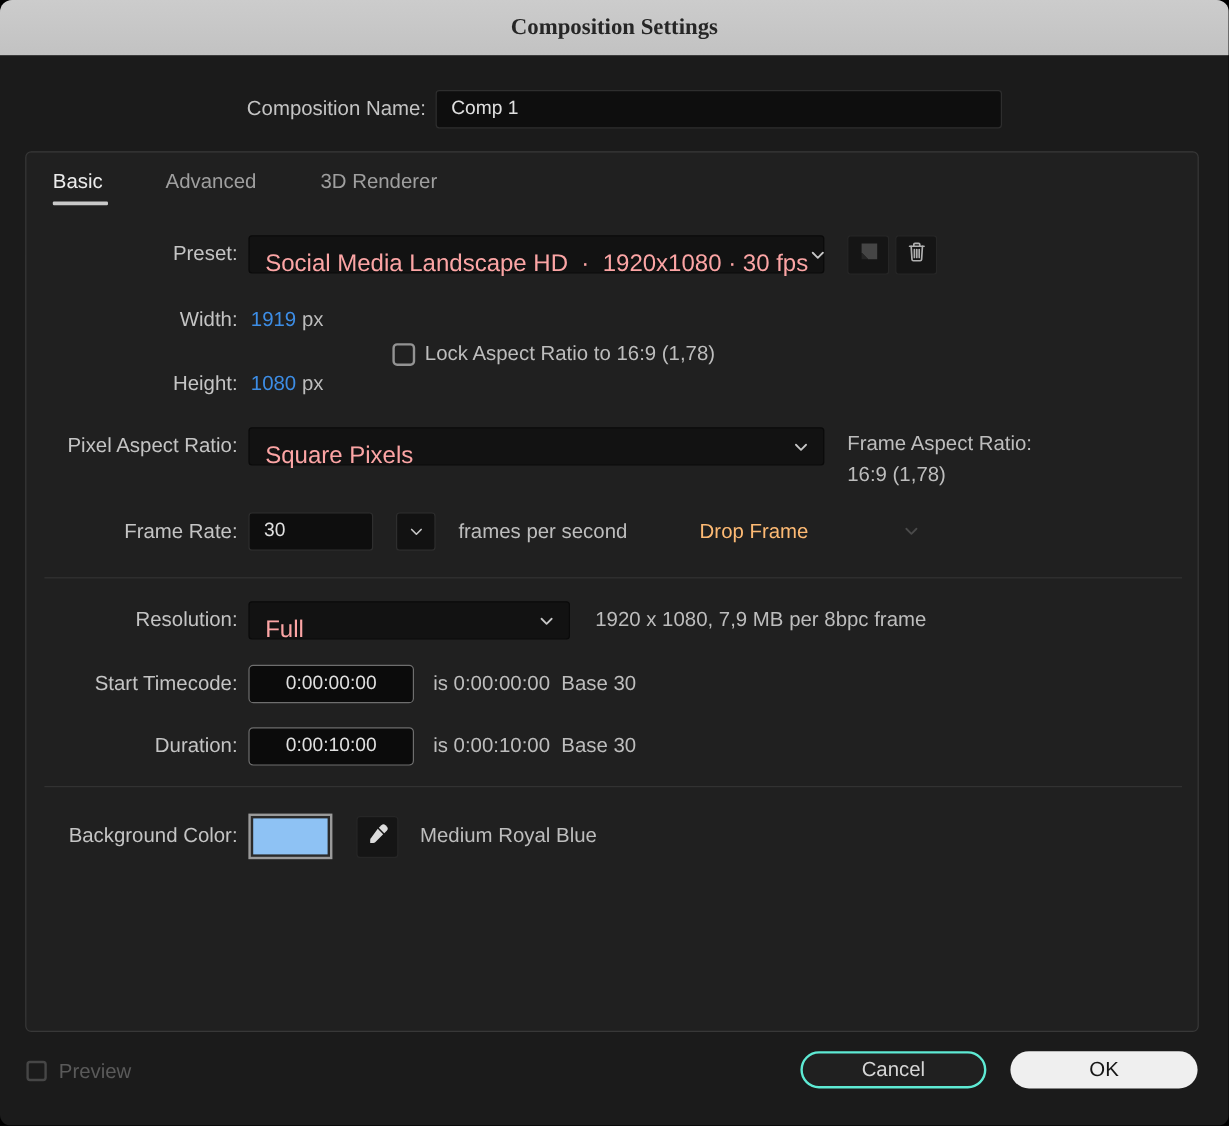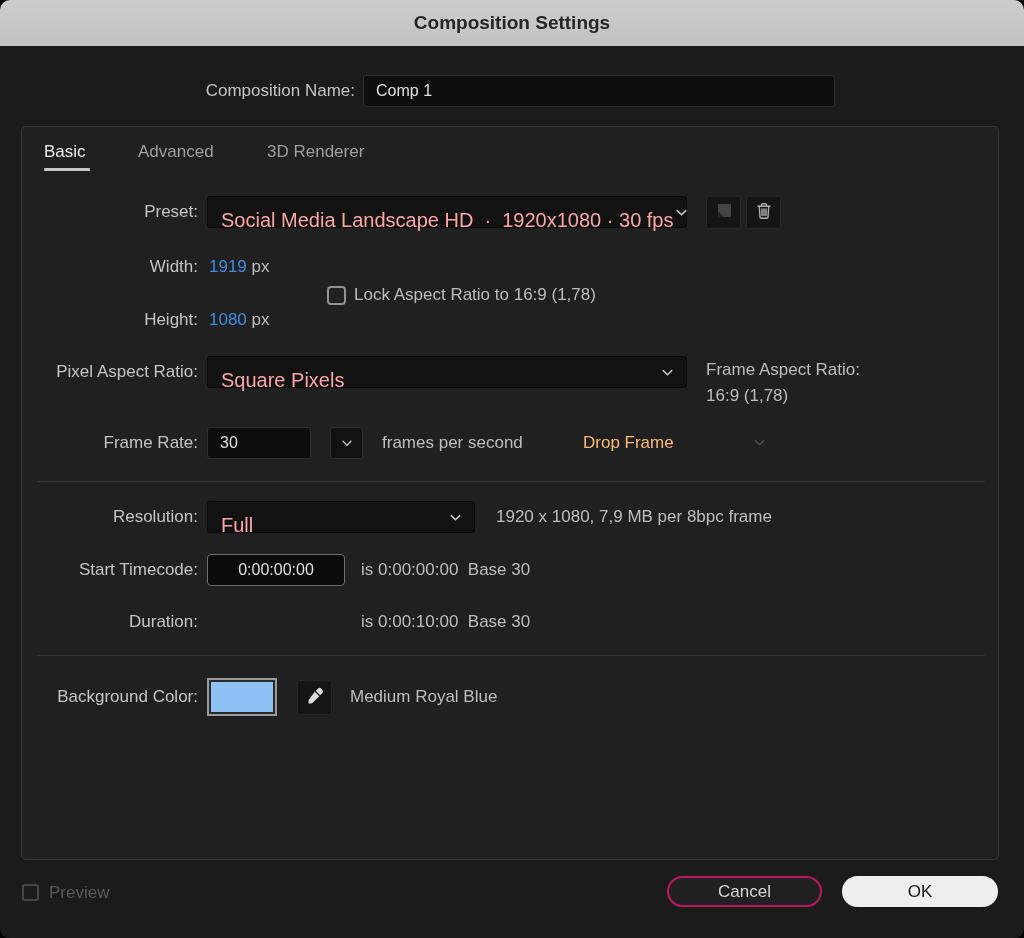--- a/index.html
+++ b/index.html
@@ -2,21 +2,21 @@
 <html><head>
 <meta charset="utf-8">
 <style>
   html,body{margin:0;padding:0;background:#000;}
   *{box-sizing:border-box;font-family:"Liberation Sans",sans-serif;}
   .window{position:relative;width:1024px;height:938px;background:#1b1b1b;
           border-radius:10px 10px 9px 9px;overflow:hidden;}
   .titlebar{position:absolute;left:0;top:0;width:1024px;height:46px;
             background:linear-gradient(#cccccc,#c2c2c2);
             display:flex;align-items:center;justify-content:center;}
-  .titlebar .title{font-size:19px;font-weight:bold;color:#262626;}
+  .titlebar .title{font-size:19px;font-weight:bold;color:#262626;font-family:Liberation Serif, serif;}
   .panel{position:absolute;left:21px;top:126px;width:978px;height:734px;
          background:#202020;border:1px solid #383838;border-radius:5px;}
   .lbl{position:absolute;font-size:17px;color:#c4c4c4;white-space:nowrap;line-height:22px;}
   .txt{position:absolute;font-size:17px;color:#bdbdbd;white-space:nowrap;line-height:22px;}
   .pre{white-space:pre;}
   .dim{color:#fdba74;}
   .tab{position:absolute;font-size:17px;color:#9f9f9f;line-height:22px;cursor:default;}
   .tab.active{color:#ececec;}
   .tab-underline{position:absolute;height:3px;background:#c9c9c9;border-radius:1px;}
   .dropdown{position:absolute;height:32px;background:#121212;border:1px solid #0a0a0a;
@@ -32,21 +32,21 @@
             border-radius:3px;display:flex;align-items:center;justify-content:center;color:#c6c6c6;}
   .icon-btn{position:absolute;width:35px;height:33px;background:#151515;border:1px solid #262626;
             border-radius:3px;display:flex;align-items:center;justify-content:center;}
   .checkbox{position:absolute;width:19px;height:19px;border:2px solid #939393;border-radius:4px;background:transparent;}
   .checkbox.disabled{border-color:#464646;width:17px;height:17px;border-radius:3px;}
   .divider{position:absolute;left:37px;width:948px;height:1px;background:#323232;}
   .value-blue{font-size:17px;}
   .swatch{position:absolute;width:70px;height:38px;border:2px solid #9a9a9a;background:#2a2a2a;padding:2px;}
   .swatch-inner{width:100%;height:100%;}
   .pill{position:absolute;height:31px;border-radius:16px;display:flex;align-items:center;justify-content:center;font-size:17px;}
-  .pill-cancel{background:#202020;border:2px solid #be185d;color:#d6d6d6;}
+  .pill-cancel{background:#202020;border:2px solid #5eead4;color:#d6d6d6;}
   .pill-ok{background:#efefef;color:#161616;font-weight:normal;}
 </style>
 </head>
 <body>
 
 <div class="window">
 
   <div class="titlebar">
     <span class="title">Composition Settings</span>
   </div>
@@ -142,20 +142,21 @@
         </svg>
     </span>
   </div>
   <div class="txt pre" style="left:496px;top:506px;">1920 x 1080, 7,9 MB per 8bpc frame</div>
 
   <div class="lbl" style="right:826px;top:559px;">Start Timecode:</div>
   <input class="timecode" style="left: 207px; top: 554px;" value="0:00:00:00">
   <div class="txt pre" style="left:361px;top:559px;">is 0:00:00:00  Base 30</div>
 
   <div class="lbl" style="right:826px;top:611px;">Duration:</div>
+  <input class="timecode" style="left: 207px; top: 606px;" value="0:00:10:00">
   <div class="txt pre" style="left:361px;top:611px;">is 0:00:10:00  Base 30</div>
 
   <div class="divider" style="top:655px;"></div>
 
   <div class="lbl" style="right:826px;top:686px;">Background Color:</div>
   <div class="swatch" style="left:207px;top:678px;">
     <div class="swatch-inner" style="background-color: rgb(142, 194, 244);"></div>
   </div>
   <div class="icon-btn" style="left:297px;top:680px;width:35px;height:35px;">
     <span>

